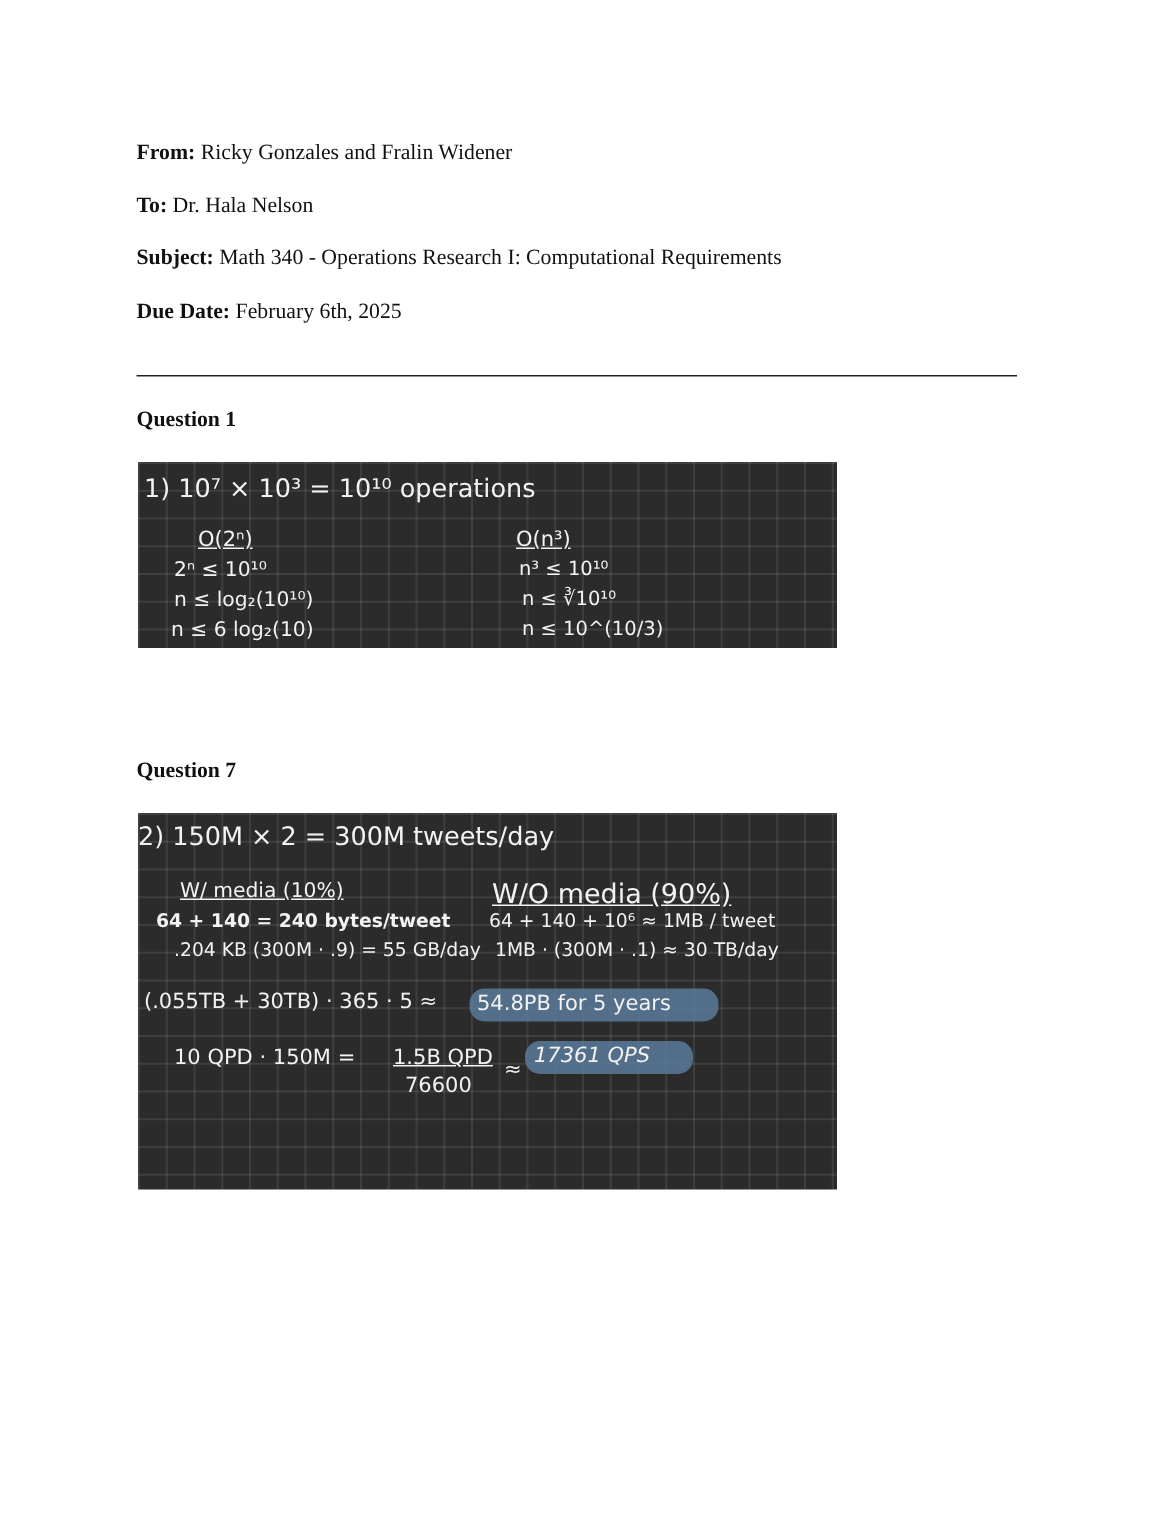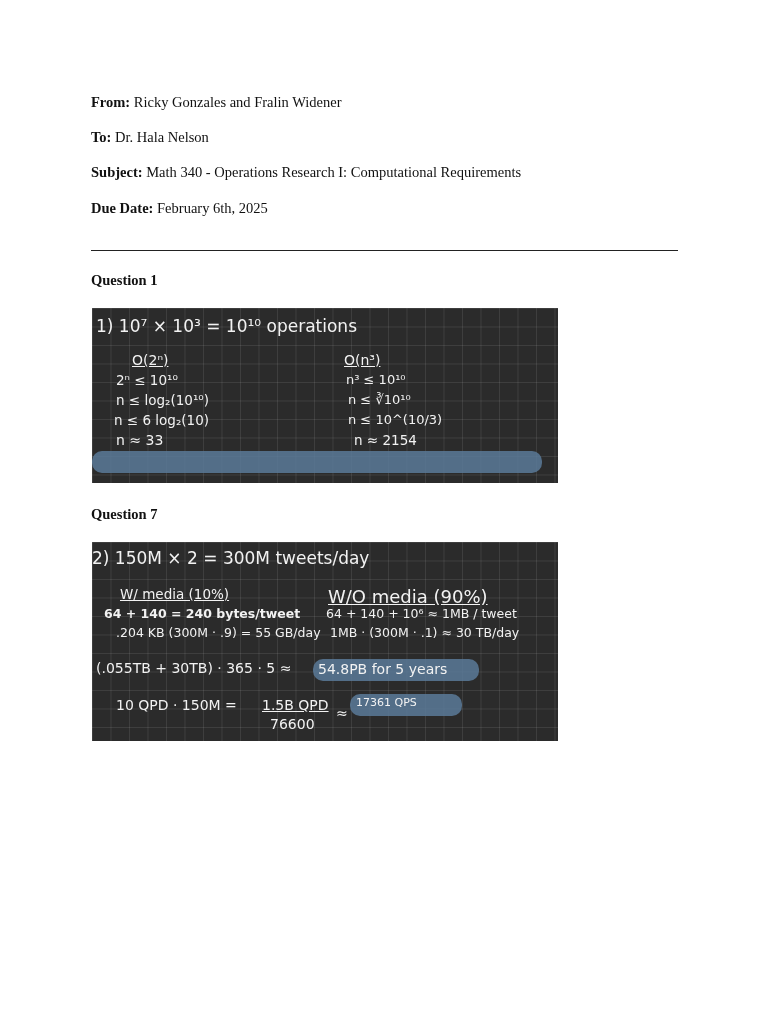--- a/index.html
+++ b/index.html
@@ -43,54 +43,54 @@
   </div>
   <div class="line" style="top:200px;">
     <b>Due Date:</b><span> February 6th, 2025</span>
   </div>
 </div>
 
 <div class="rule"></div>
 
 <div class="qhead" style="top:272px;">Question 1</div>
 
-<div class="board" style="top:308px; height:175px;">
+<div class="board" style="top:308px; height:124px;">
   <div class="hw" style="left:4px; top:8px; font-size:17px;">1)  10⁷ × 10³ = 10¹⁰  operations</div>
 
   <div class="hw ul" style="left:40px; top:44px; font-size:14px;">O(2ⁿ)</div>
   <div class="hw" style="left:24px; top:64px; font-size:13.5px;">2ⁿ ≤ 10¹⁰</div>
   <div class="hw" style="left:24px; top:84px; font-size:13.5px;">n ≤ log₂(10¹⁰)</div>
   <div class="hw" style="left:22px; top:104px; font-size:13.5px;">n ≤ 6 log₂(10)</div>
   <div class="hw" style="left:24px; top:124px; font-size:14px;">n ≈ 33</div>
 
   <div class="hw ul" style="left:252px; top:44px; font-size:14px;">O(n³)</div>
   <div class="hw" style="left:254px; top:64px; font-size:13px;">n³ ≤ 10¹⁰</div>
   <div class="hw" style="left:256px; top:84px; font-size:13px;">n ≤ ∛10¹⁰</div>
   <div class="hw" style="left:256px; top:104px; font-size:13px;">n ≤ 10^(10/3)</div>
   <div class="hw" style="left:262px; top:124px; font-size:13.5px;">n ≈ 2154</div>
 
   <div class="hl" style="left:0px; top:143px; width:450px; height:22px;"></div>
 </div>
 
 <div class="qhead" style="top:506px;">Question 7</div>
 
-<div class="board" style="top:542px; height:199px;">
+<div class="board" style="top:542px; height:251px;">
   <div class="hw" style="left:0px; top:6px; font-size:17px;">2) 150M × 2 = 300M tweets/day</div>
 
   <div class="hw ul" style="left:28px; top:44px; font-size:13.5px;">W/ media (10%)</div>
   <div class="hw" style="left:12px; top:64px; font-size:12.5px;font-weight:bold;">64 + 140 = 240 bytes/tweet</div>
   <div class="hw" style="left:14px; top:83px; font-size:12.5px;margin-left:10px;">.204 KB (300M · .9) = 55 GB/day</div>
 
   <div class="hw ul" style="left:236px; top:44px; font-size:18px;">W/O media (90%)</div>
   <div class="hw" style="left:234px; top:64px; font-size:12.5px;">64 + 140 + 10⁶ ≈ 1MB / tweet</div>
   <div class="hw" style="left:238px; top:83px; font-size:12.5px;">1MB · (300M · .1) ≈ 30 TB/day</div>
 
   <div class="hw" style="left:4px; top:118px; font-size:14px;">(.055TB + 30TB) · 365 · 5 ≈</div>
   <div class="hl" style="left:221px; top:117px; width:166px; height:22px;"></div>
   <div class="hw" style="left:226px; top:119px; font-size:14px;">54.8PB for 5 years</div>
 
   <div class="hw" style="left:24px; top:155px; font-size:14px;">10 QPD · 150M = </div>
   <div class="hw ul" style="left:170px; top:155px; font-size:14px;">1.5B QPD</div>
   <div class="hw" style="left:178px; top:174px; font-size:14px;">76600</div>
   <div class="hw" style="left:244px; top:163px; font-size:14px;">≈</div>
   <div class="hl" style="left:258px; top:152px; width:112px; height:22px;"></div>
-  <div class="hw" style="left:264px; top:154px; font-size:11px;">17361 QPS</div>
+  <div class="hw" style="left:264px; top:154px; font-size:14px;font-style:italic;">17361 QPS</div>
 </div>
 
 </body></html>

